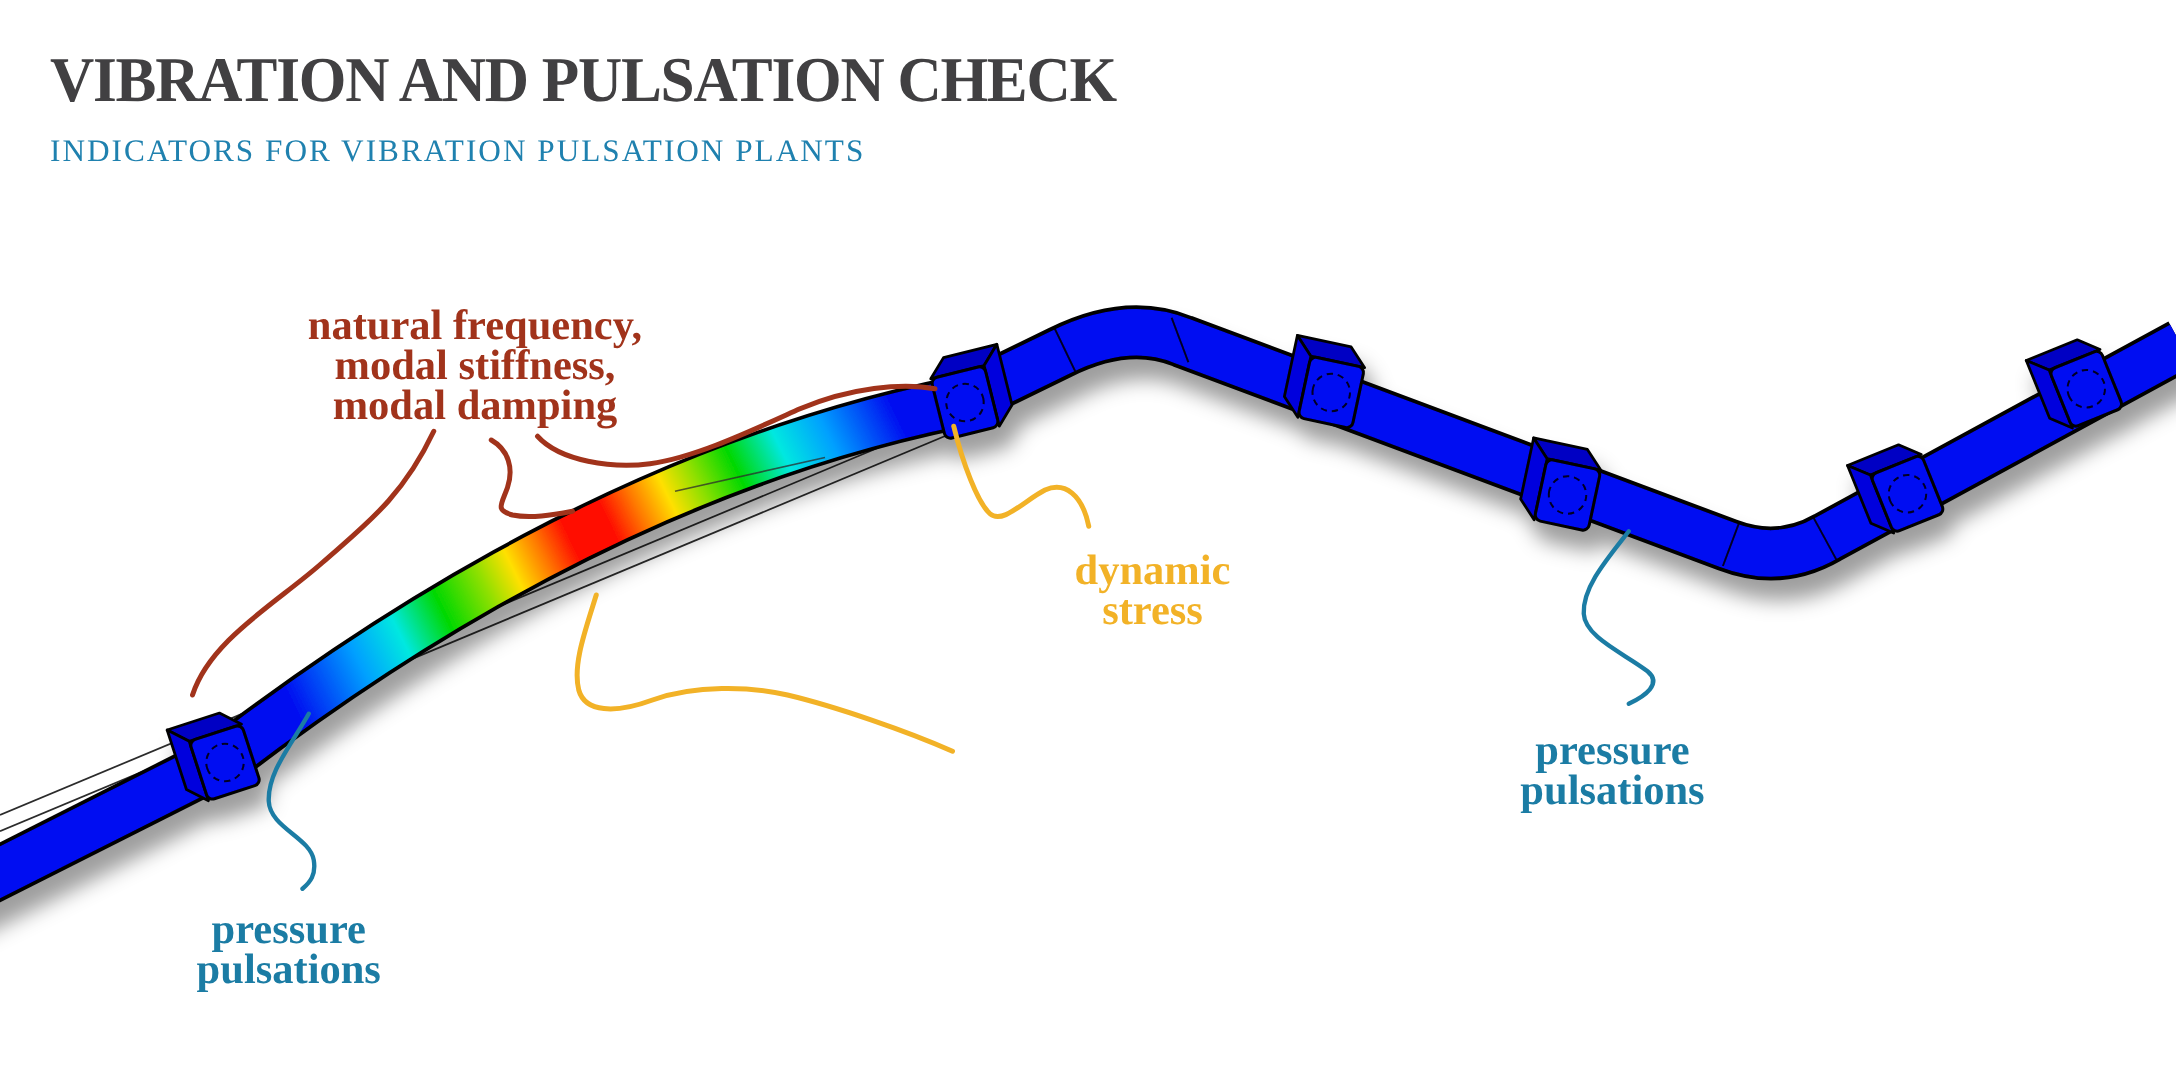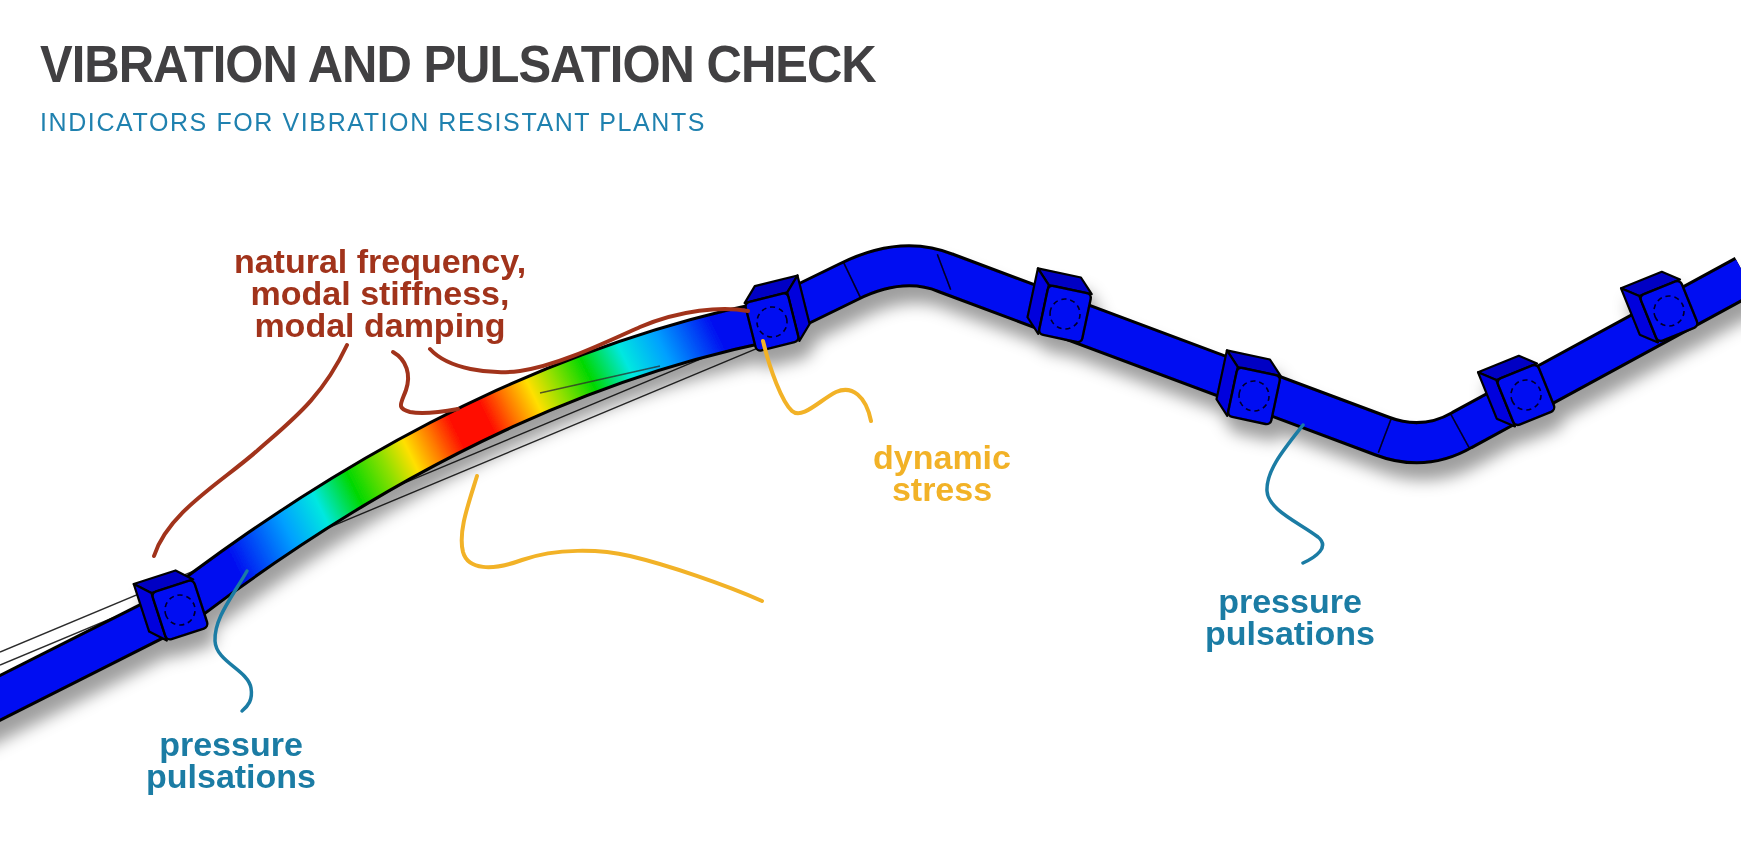--- a/index.html
+++ b/index.html
@@ -7,21 +7,21 @@
     --pipe-dark:#0205c4;
     --title-gray:#414042;
     --subtitle-blue:#1f81af;
     --dark-red:#a1331b;
     --amber:#f2b227;
     --teal:#1b7ca4;
   }
   html,body{margin:0;padding:0;background:#fff;}
   #stage{
     position:relative;width:1741px;height:867px;background:#ffffff;overflow:hidden;
-    font-family:Liberation Sans, sans-serif;
+    font-family:Liberation Serif, serif;
   }
   #scene{position:absolute;left:0;top:0;}
   .hdr{position:absolute;left:40px;}
   #page-title{
     top:36px;font-size:49px;font-weight:800;letter-spacing:-1px;
     color:var(--title-gray);line-height:54px;white-space:nowrap;
     transform:scaleY(1.04);transform-origin:left top;
   }
   #page-subtitle{
     top:106px;font-size:25px;font-weight:400;letter-spacing:1.6px;
@@ -120,24 +120,24 @@
       <path class="leader red" d="M 393 352 C 407 360 411 375 406 390 C 401 404 396 408 410 412 C 424 415 442 412 458 409"></path>
       <path class="leader red" d="M 430 349 C 448 369 490 375 520 371 C 556 366 600 345 640 327 C 680 310 722 306 748 311"></path>
       <path class="leader amber" d="M 763 341 C 770 370 782 402 792 411 C 802 420 820 400 836 392 C 852 385 866 396 871 421"></path>
       <path class="leader amber" d="M 477 476 C 468 505 458 532 463 552 C 468 570 492 571 522 560 C 556 548 600 549 630 556 C 668 565 726 585 762 601"></path>
       <path class="leader teal" d="M 247 571 C 233 596 214 618 215 641 C 216 662 248 670 251 688 C 253 700 248 706 242 711"></path>
       <path class="leader teal" d="M 1303 425 C 1285 448 1266 470 1267 491 C 1268 510 1300 523 1318 537 C 1330 547 1316 557 1303 563"></path>
     </g>
   </svg>
 
   <div class="hdr" id="page-title">VIBRATION AND PULSATION CHECK</div>
-  <div class="hdr" id="page-subtitle">INDICATORS FOR VIBRATION RESISTANT PLANTS</div>
+  <div class="hdr" id="page-subtitle">INDICATORS FOR VIBRATION PULSATION PLANTS</div>
 
   <div class="callout c-red" style="left:380px;top:245px;">natural frequency,
 modal stiffness,
 modal damping</div>
-  <div class="callout c-amber" style="left:942px;top:441px;">dynamic
+  <div class="callout c-amber" style="left:922px;top:441px;">dynamic
 stress</div>
   <div class="callout c-teal" style="left:231px;top:728px;">pressure
 pulsations</div>
   <div class="callout c-teal" style="left:1290px;top:585px;">pressure
 pulsations</div>
 </div>
 
 </body></html>

